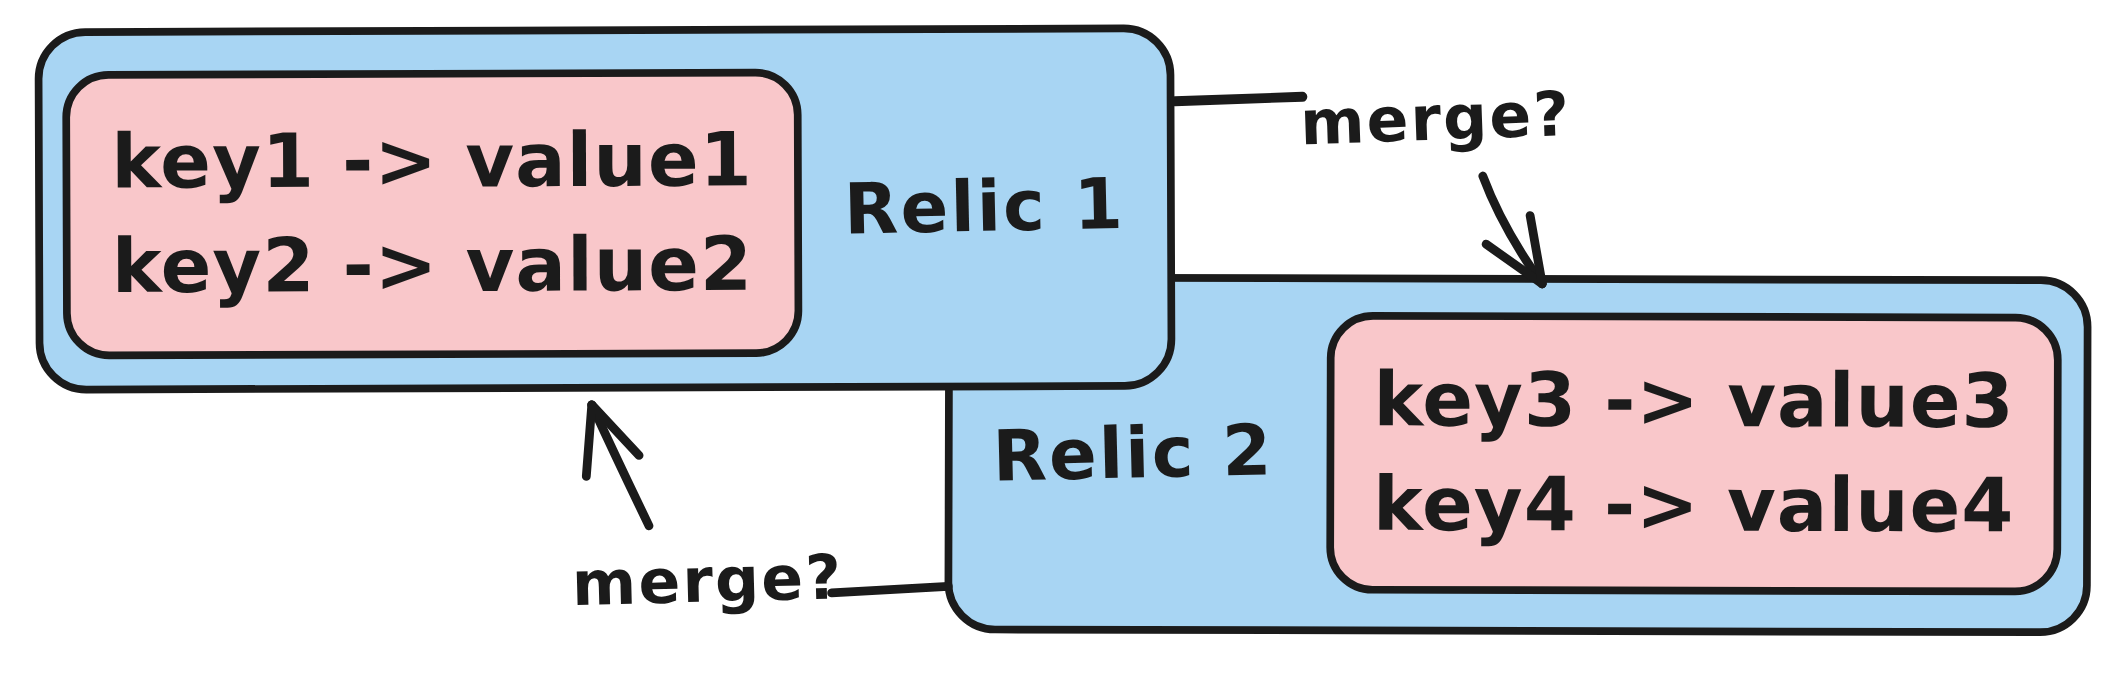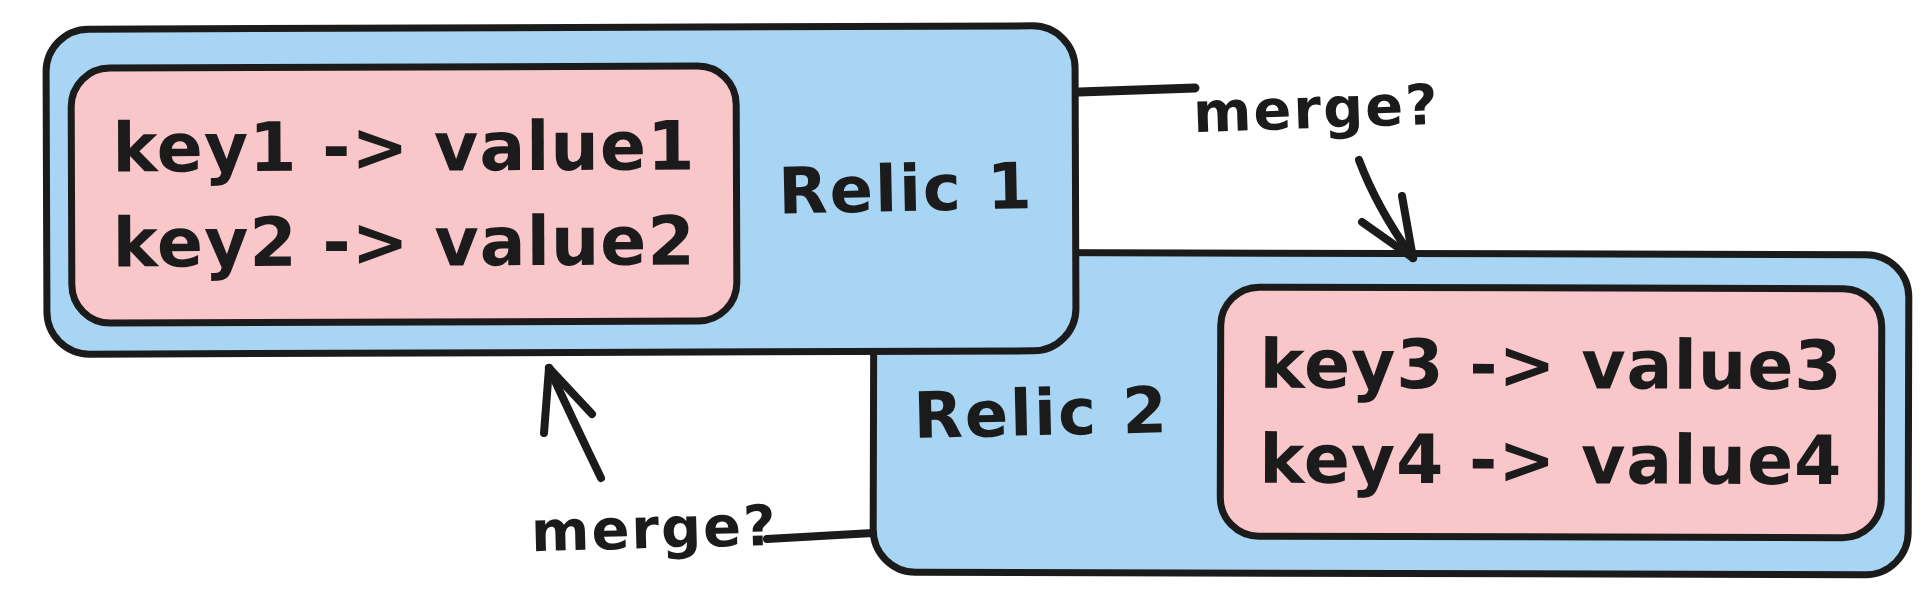--- a/index.html
+++ b/index.html
@@ -13,21 +13,21 @@
   body {
     width: 1920px;
     height: 612px;
     background: var(--background);
     font-family: "DejaVu Sans", "Liberation Sans", sans-serif;
     overflow: hidden;
     position: relative;
   }
   .canvas {
     position: absolute;
-    left: 15px; top: 0;
+    left: 4px; top: 0;
     width: 1740px; height: 612px;
   }
   .relic {
     position: absolute;
     background: var(--box-fill);
     border: 7px solid var(--stroke);
     border-radius: 46px;
   }
   #relic1 {
     left: 28px; top: 24px;

